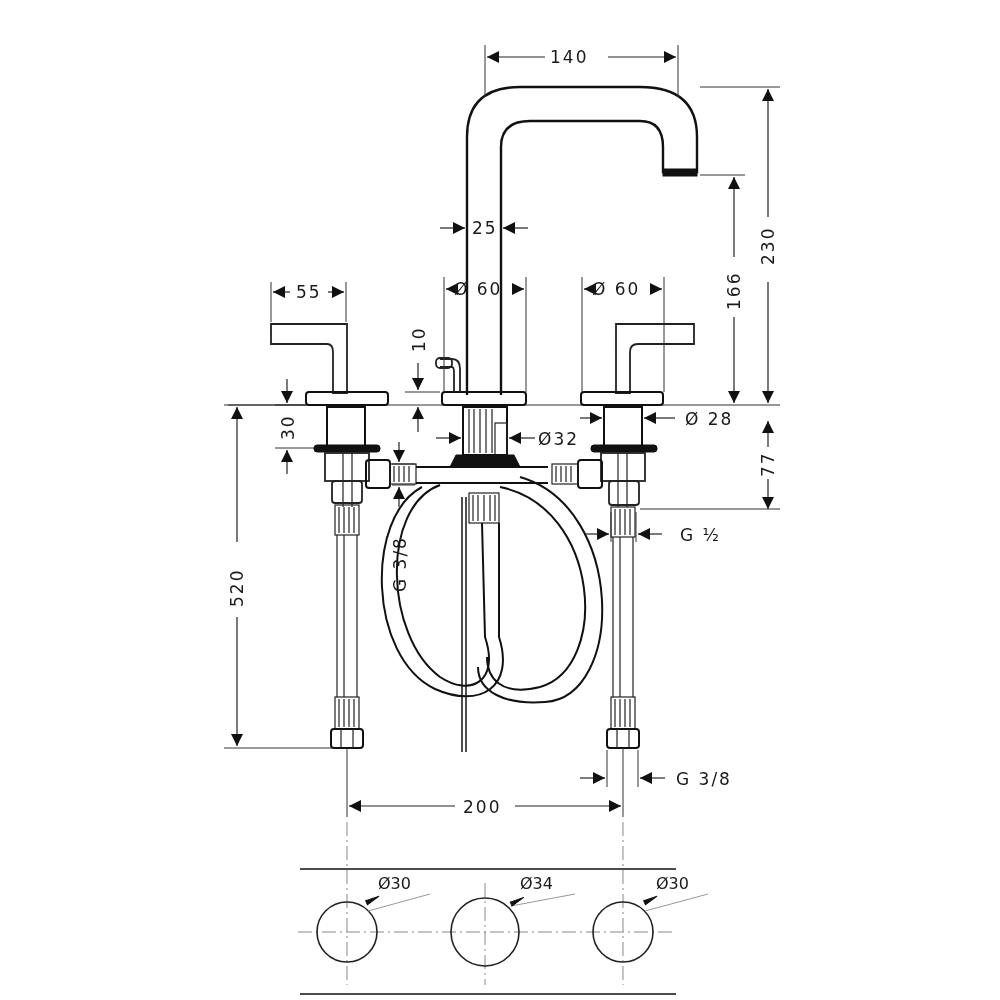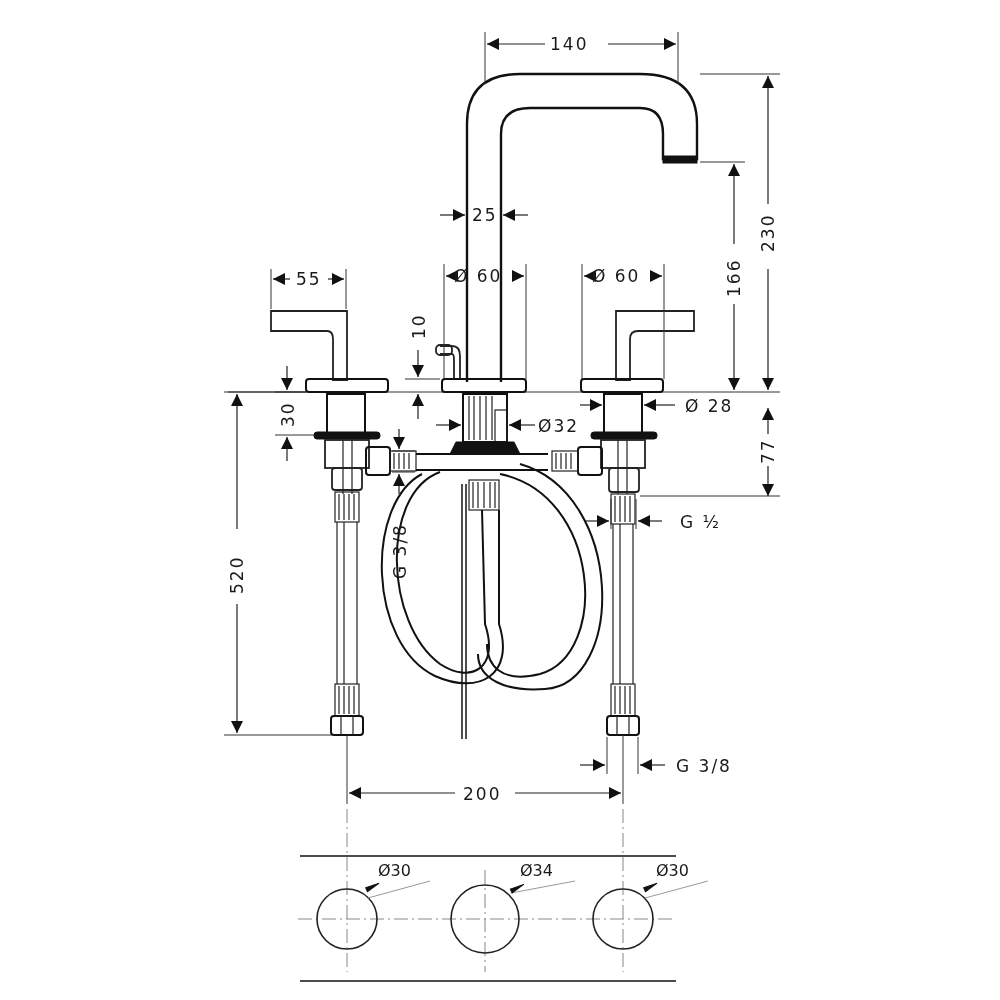--- a/index.html
+++ b/index.html
@@ -1,17 +1,17 @@
 <!DOCTYPE html>
 <html><head>
 <meta charset="utf-8">
 <style>
   html, body { margin:0; padding:0; background:#ffffff; }
   body { width:1000px; height:1000px; overflow:hidden; }
-  #canvas { position:absolute; left:0; top:4px; width:1000px; height:880px; }
+  #canvas { position:absolute; left:0; top:17px; width:1000px; height:880px; }
   svg text { font-family: "DejaVu Sans", sans-serif; fill:#1a1a1a; }
   .dim { font-size:17px; letter-spacing:2px; }
   .dimsm { font-size:16px; }
   .ln { stroke:#111; fill:none; stroke-width:2.4; }
   .thin { stroke:#222; fill:none; stroke-width:1.2; }
   .ext { stroke:#333; fill:none; stroke-width:1; }
   .ctr { stroke:#888; fill:none; stroke-width:1; stroke-dasharray:14 4 2 4; }
   .blk { fill:#111; stroke:#111; }
   .hose { stroke:#111; fill:none; stroke-width:2; }
 </style>

